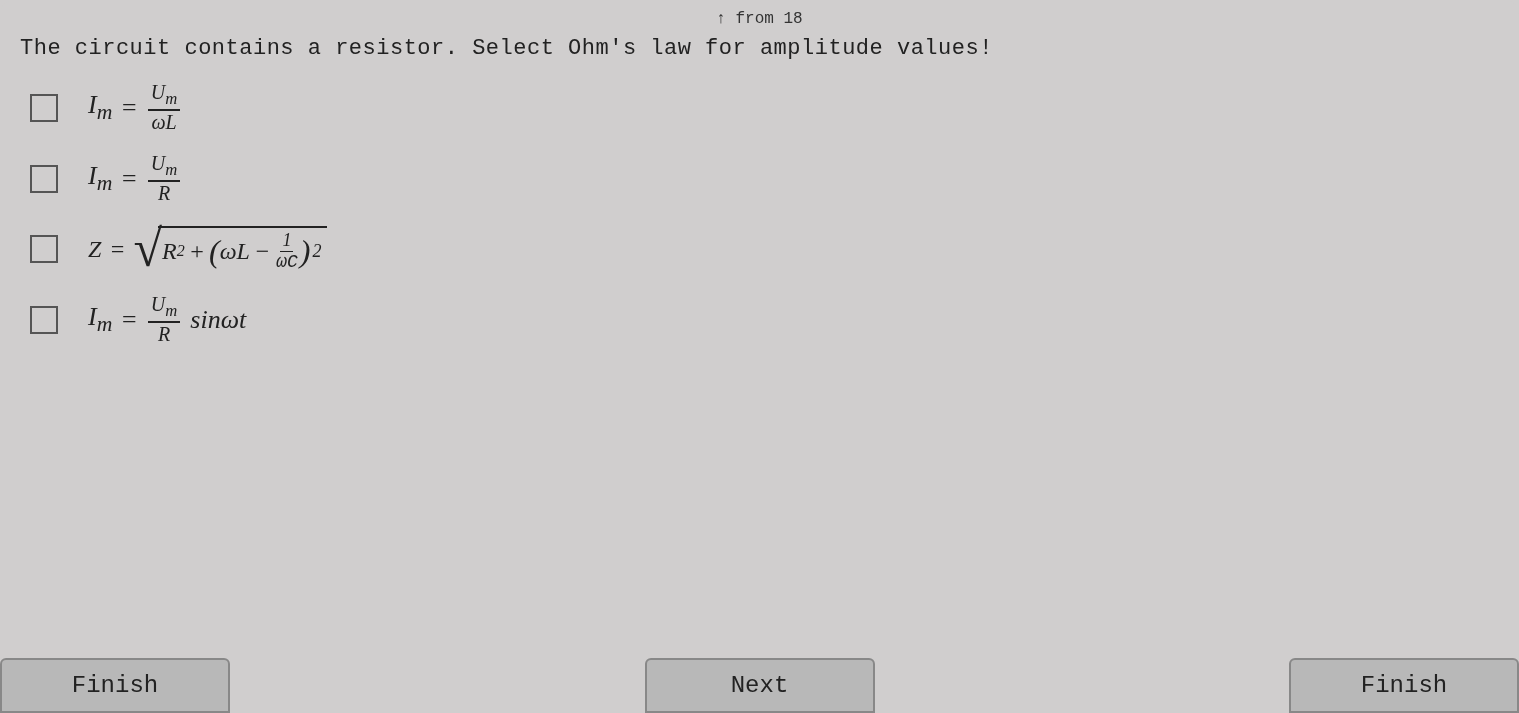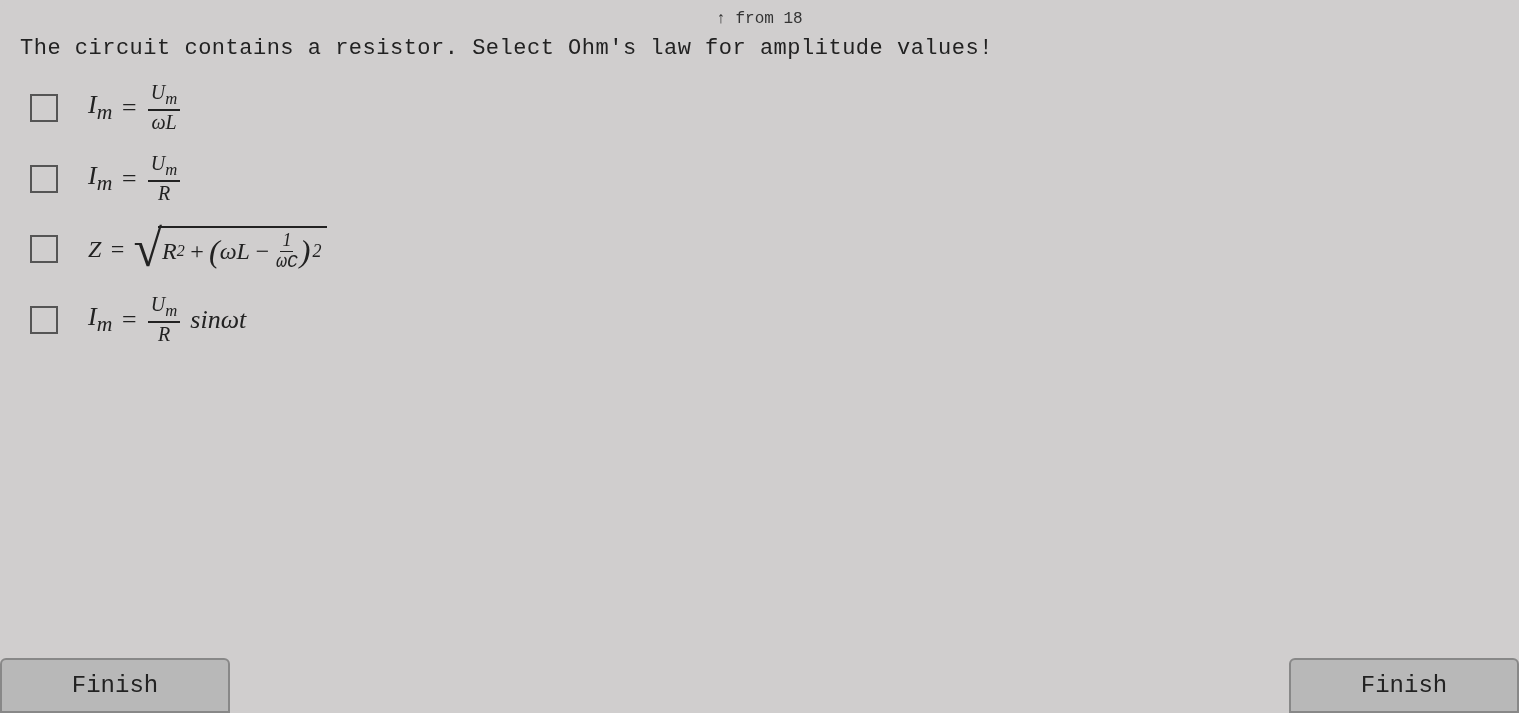--- a/index.html
+++ b/index.html
@@ -249,16 +249,17 @@
           <span class="denominator"><i>R</i></span>
         </span>
         <span style="margin-left: 8px;">sin<i>ω</i><i>t</i></span>
       </div>
     </div>
 
   </div>
 
   <div class="bottom-buttons">
     <button class="btn btn-return">Finish</button>
+    <button class="btn btn-next">Next</button>
     <button class="btn btn-finish">Finish</button>
   </div>
 
 </div>
 
 </body></html>

